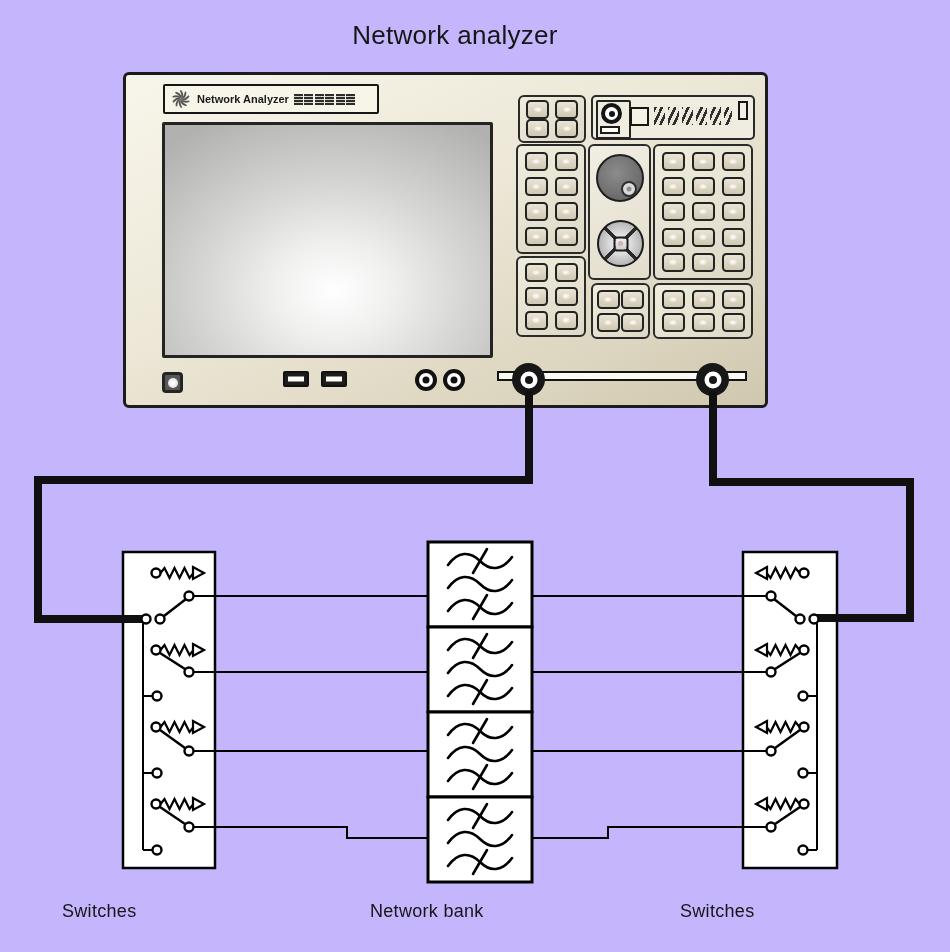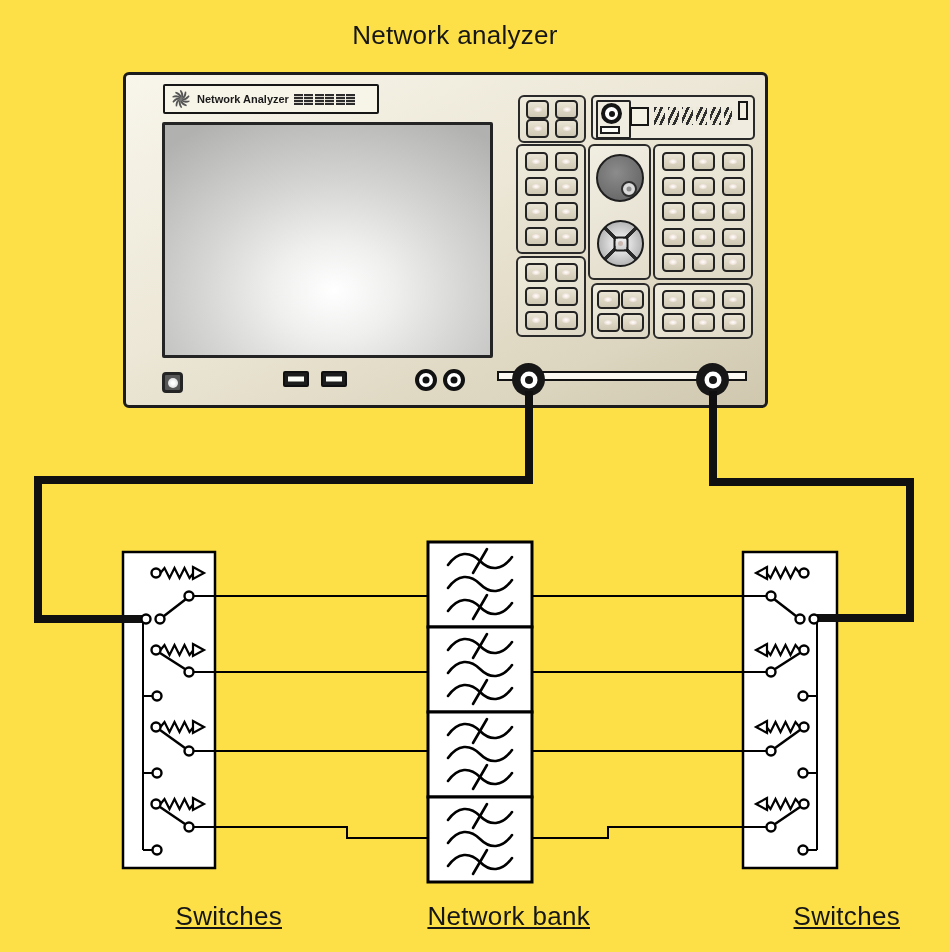--- a/index.html
+++ b/index.html
@@ -1,23 +1,23 @@
 <!DOCTYPE html>
 <html><head>
 <meta charset="utf-8">
 <style>
   html,body{margin:0;padding:0;background:#ffffff;}
   body{font-family:"Liberation Sans", sans-serif;}
-  .canvas{position:relative;width:950px;height:952px;background:#fde047;overflow:hidden;}
+  .canvas{position:relative;width:950px;height:952px;background:#c4b5fd;overflow:hidden;}
 
   
   .title{position:absolute;top:20px;left:305px;width:300px;text-align:center;
          font-size:26px;color:#161616;letter-spacing:.3px;}
-  .lab{position:absolute;top:901px;width:220px;text-align:right;
-       font-size:26px;color:#161616;letter-spacing:.3px;text-decoration:underline;}
+  .lab{position:absolute;top:901px;width:220px;text-align:left;
+       font-size:18px;color:#161616;letter-spacing:.3px;}
   .lab-sw-l{left:62px;} .lab-fb{left:370px;} .lab-sw-r{left:680px;}
 
   
   .analyzer{position:absolute;left:123px;top:72px;width:645px;height:336px;
     border:3px solid #1c1c1c;border-radius:6px;box-sizing:border-box;
     background:linear-gradient(155deg,#f8f5eb 0%,#ece7d6 45%,#dcd5bf 80%,#cfc7ae 100%);}
   .analyzer > *{position:absolute;}
 
   .badge{left:37px;top:9px;width:216px;height:30px;border:2px solid #161616;
     background:#f7f4e8;border-radius:2px;display:flex;align-items:center;

